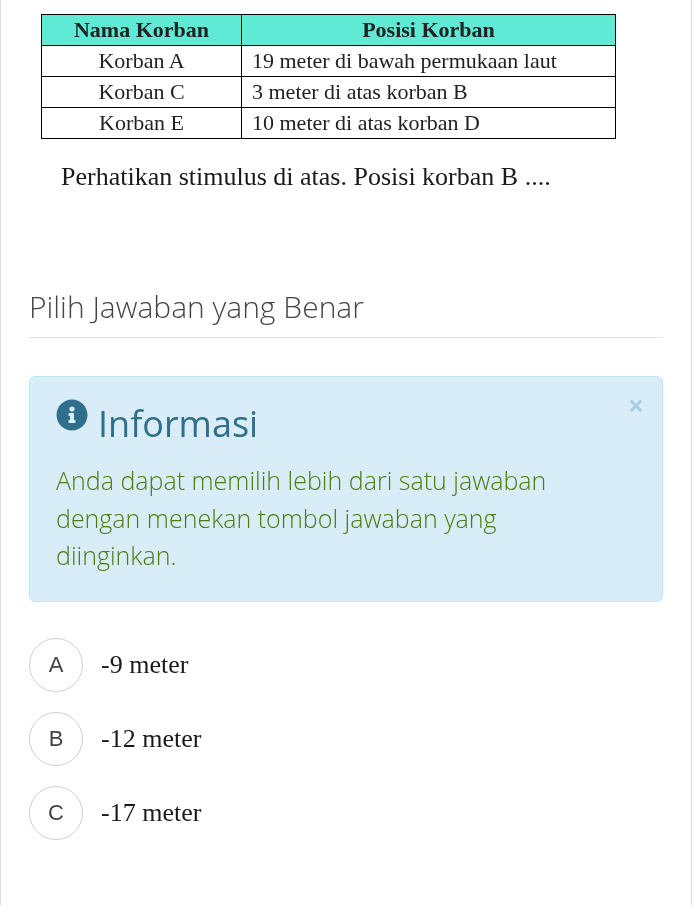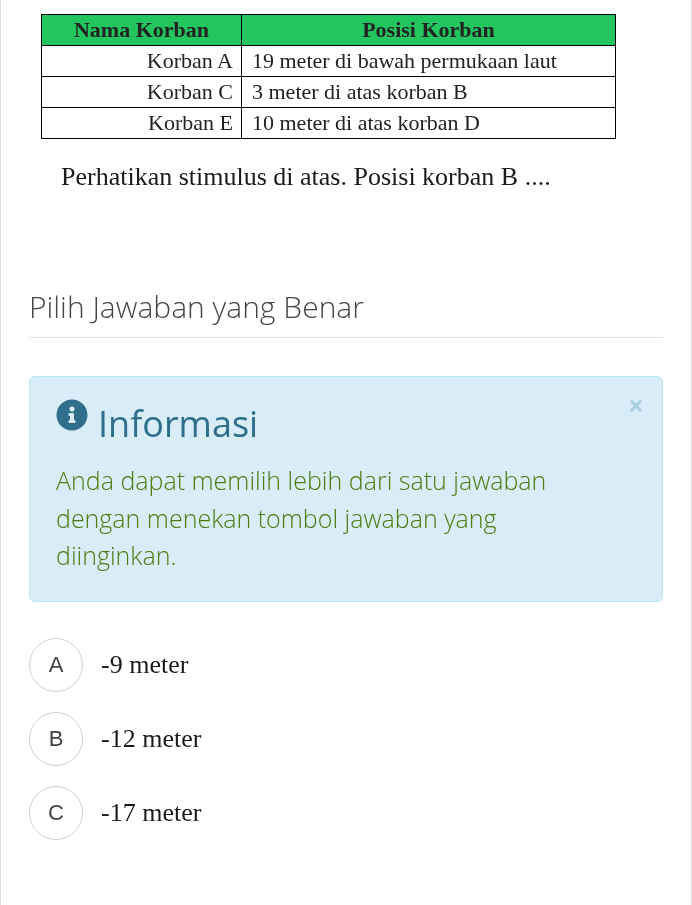--- a/index.html
+++ b/index.html
@@ -23,36 +23,36 @@
     }
     .table-wrap {
       padding: 14px 28px 0 40px;
     }
     table.data {
       border-collapse: collapse;
       width: 575px;
       font-family: "Times New Roman", Georgia, serif;
     }
     table.data th {
-      background: #22c55e;
+      background: #5eead4;
       border: 1px solid #000;
       font-weight: bold;
       font-size: 22px;
       padding: 2px 6px;
       font-family: "Times New Roman", Georgia, serif;
       text-align: center;
     }
     table.data td {
       border: 1px solid #000;
       font-size: 22px;
       padding: 2px 8px;
       font-family: "Times New Roman", Georgia, serif;
     }
     table.data td.name {
-      text-align: right;
+      text-align: center;
       width: 200px;
     }
     table.data td.pos {
       text-align: left;
       padding-left: 10px;
     }
     .question {
       font-family: Georgia, "Times New Roman", serif;
       font-size: 26px;
       color: #1a1a1a;

